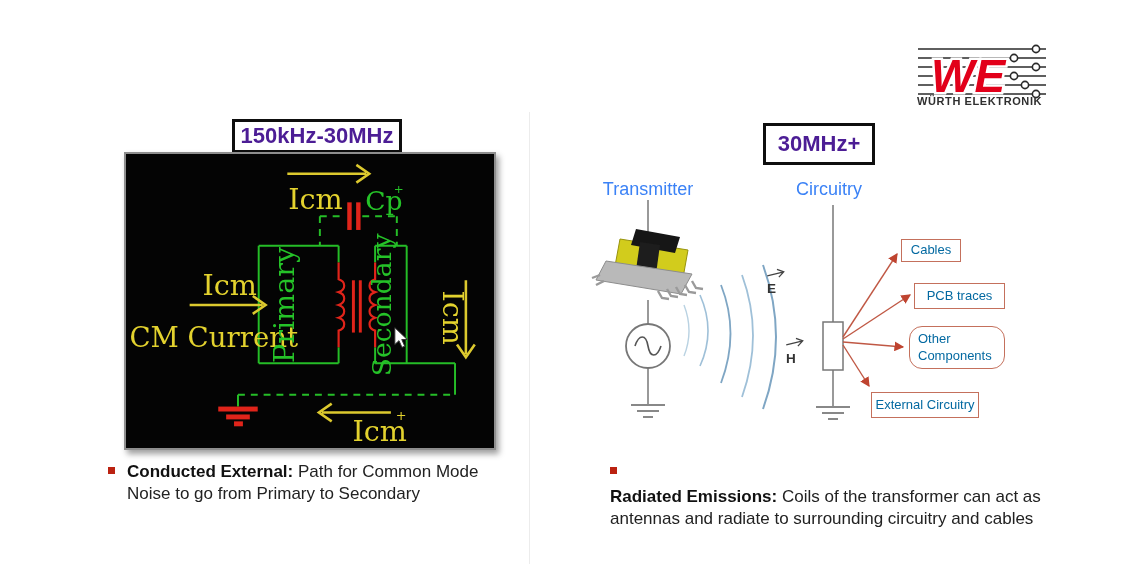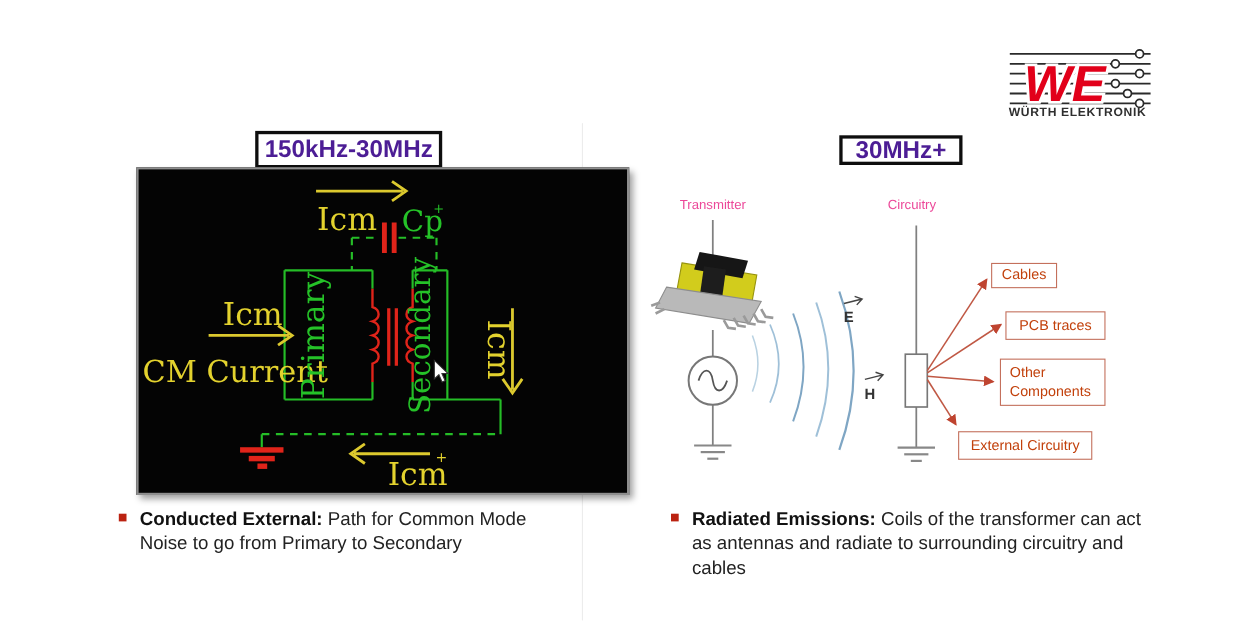--- a/index.html
+++ b/index.html
@@ -3,42 +3,42 @@
 <meta charset="utf-8">
 <style>
   html,body{margin:0;padding:0;background:#ffffff;}
   #stage{position:relative;width:1140px;height:570px;background:#ffffff;overflow:hidden;
          font-family:"Liberation Sans",sans-serif;}
   .abs{position:absolute;}
   #title{left:93px;top:40px;font-size:43px;color:#141414;letter-spacing:0.5px;}
   .freq-box{border:3px solid #0e0e0e;background:#fff;color:#4c1d95;font-size:22px;
             display:flex;align-items:center;justify-content:center;font-weight:bold;}
   #freq-left{left:232px;top:119px;width:170px;height:34px;box-sizing:border-box;}
-  #freq-right{left:763px;top:123px;width:112px;height:27px;box-sizing:border-box;}
-  #circuit-panel{left:124px;top:152px;width:448px;height:298px;background:#040404;
+  #freq-right{left:763px;top:123px;width:112px;height:42px;box-sizing:border-box;}
+  #circuit-panel{left:124px;top:152px;width:372px;height:298px;background:#040404;
                  border:2px solid #8e8e8e;box-sizing:border-box;
                  box-shadow:3px 4px 6px rgba(0,0,0,.38);}
   #divider{left:529px;top:112px;width:1px;height:452px;background:#ececec;}
-  .node-label{font-size:12px;color:#ec4899;text-align:center;}
+  .node-label{font-size:18px;color:#3b82f6;text-align:center;}
   #tx-label{left:598px;top:179px;width:100px;}
   #rx-label{left:779px;top:179px;width:100px;}
-  .callout{border:1.5px solid #c4705c;background:#fff;color:#c2410c;font-size:13px;
+  .callout{border:1.5px solid #c4705c;background:#fff;color:#0369a1;font-size:13px;
            box-sizing:border-box;display:flex;align-items:center;justify-content:center;
            line-height:1.25;}
   #box-cables{left:901px;top:239px;width:60px;height:23px;}
   #box-pcb{left:914px;top:283px;width:91px;height:26px;}
   #box-other{left:909px;top:326px;width:96px;height:43px;justify-content:flex-start;
-             padding-left:8px;text-align:left;}
-  #box-external{left:871px;top:392px;width:122px;height:26px;}
+             padding-left:8px;text-align:left;border-radius:13px;}
+  #box-external{left:871px;top:392px;width:108px;height:26px;}
   .bullet-row{display:flex;gap:12px;}
   .bullet-sq{width:7px;height:7px;background:#bb2211;margin-top:6px;flex:0 0 auto;}
   .bullet-text{font-size:17px;line-height:1.32;color:#222;}
   .bullet-text b{color:#111;}
   #bullet-left{left:108px;top:461px;width:412px;}
-  #bullet-right{left:610px;top:461px;width:442px;}
+  #bullet-right{left:610px;top:461px;width:442px;flex-direction:column;}
   svg text{user-select:none;}
 </style>
 </head>
 <body>
 
 <div id="stage">
 
 
   <svg class="abs" style="left:915px;top:42px;" width="148" height="64" viewBox="0 0 148 64">
     <g stroke="#2a2a2a" stroke-width="1.6">

